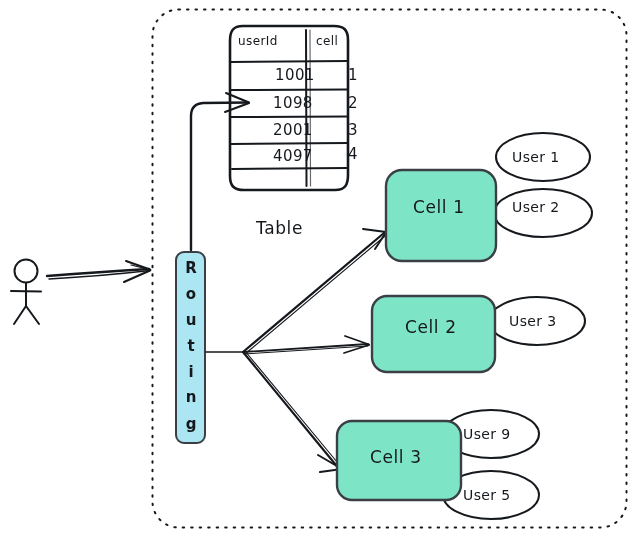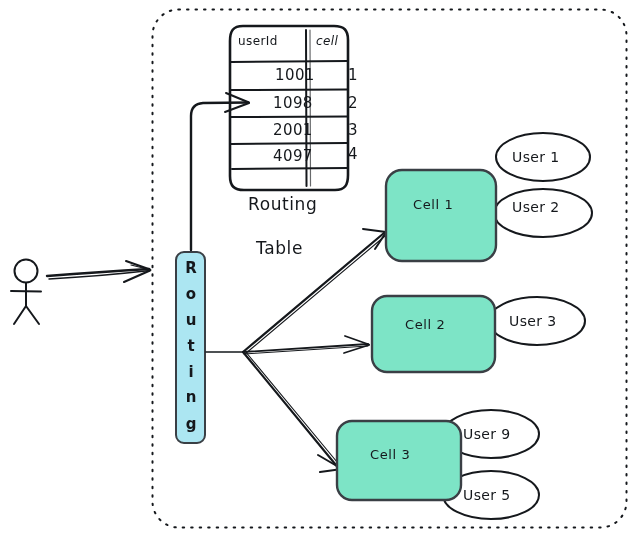--- a/index.html
+++ b/index.html
@@ -36,21 +36,21 @@
   .tbl-cell {
     font-size: 15px;
     letter-spacing: 0.4px;
     margin-left: 28px;
   }
   .tbl-head {
     font-size: 12px;
     letter-spacing: 0.4px;
   }
   .cell-label {
-    font-size: 13px;
+    font-size: 17px;
     letter-spacing: 0.6px;
   }
   .user-label {
     font-size: 14px;
     letter-spacing: 0.4px;
   }
   .caption {
     font-size: 17px;
     letter-spacing: 0.6px;
     line-height: 25px;
@@ -151,36 +151,35 @@
     <ellipse cx="491" cy="434" rx="48" ry="24" fill="#ffffff" stroke="#15181c" stroke-width="2"></ellipse>
     <ellipse cx="491" cy="495" rx="48" ry="24" fill="#ffffff" stroke="#15181c" stroke-width="2"></ellipse>
 
     <rect x="386" y="170" width="110" height="91" rx="16" ry="16" fill="#7DE4C6" stroke="#3a3f45" stroke-width="2.4"></rect>
     <rect x="372" y="296" width="123" height="76" rx="15" ry="15" fill="#7DE4C6" stroke="#3a3f45" stroke-width="2.4"></rect>
     <rect x="337" y="421" width="124" height="79" rx="15" ry="15" fill="#7DE4C6" stroke="#3a3f45" stroke-width="2.4"></rect>
 
   </svg>
 
   <div class="lbl tbl-head" style="left:238px; top:34px;">userId</div>
-  <div class="lbl tbl-head" style="left:316px; top:34px;font-style:italic;">cell</div>
+  <div class="lbl tbl-head" style="left:316px; top:34px;">cell</div>
 
   <div class="lbl tbl-cell" style="left:247px; top:66px;">1001</div>
   <div class="lbl tbl-cell" style="left:320px; top:66px;">1</div>
 
   <div class="lbl tbl-cell" style="left:245px; top:94px;">1098</div>
   <div class="lbl tbl-cell" style="left:320px; top:94px;">2</div>
 
   <div class="lbl tbl-cell" style="left:245px; top:121px;">2001</div>
   <div class="lbl tbl-cell" style="left:320px; top:121px;">3</div>
 
   <div class="lbl tbl-cell" style="left:245px; top:147px;">4097</div>
   <div class="lbl tbl-cell" style="left:320px; top:145px;">4</div>
 
-  <div class="lbl caption" style="left:248px; top:192px;">Routing</div>
-  <div class="lbl caption" style="left:256px; top:216px;margin-top:20px;">Table</div>
+  <div class="lbl caption" style="left:256px; top:216px;">Table</div>
 
   <div class="routing-letter" style="left:176px; top:259px;">R</div>
   <div class="routing-letter" style="left:176px; top:285px;">o</div>
   <div class="routing-letter" style="left:176px; top:311px;">u</div>
   <div class="routing-letter" style="left:176px; top:337px;">t</div>
   <div class="routing-letter" style="left:176px; top:363px;">i</div>
   <div class="routing-letter" style="left:176px; top:388px;">n</div>
   <div class="routing-letter" style="left:176px; top:415px;">g</div>
 
   <div class="lbl cell-label" style="left:413px; top:197px;">Cell 1</div>

